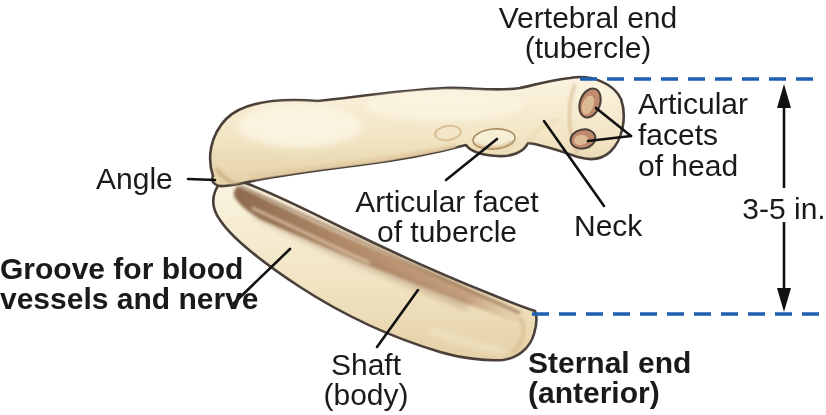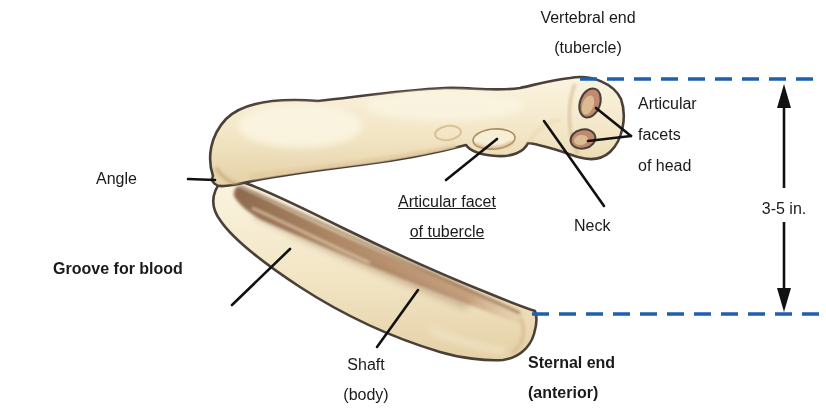--- a/index.html
+++ b/index.html
@@ -19,21 +19,21 @@
     --facet-center:#DCBA94;
     --tubercle-fill:#F7EED6;
   }
   #stage {
     position:relative; width:826px; height:415px; background:#ffffff;
     font-family:"Liberation Sans", sans-serif; color:var(--text);
     overflow:hidden;
   }
   #rib-svg { position:absolute; left:0; top:0; }
   .label {
-    position:absolute; font-size:16px; line-height:30px; color:var(--text);
+    position:absolute; font-size:30px; line-height:30px; color:var(--text);
     white-space:nowrap;
   }
   .label.center { text-align:center; }
   .label.right  { }
   .label.left   { text-align:left; }
   .lh31 { line-height:31px; }
 
   
   .bone      { fill:url(#boneGrad); stroke:var(--outline); stroke-width:2.6; stroke-linejoin:round; }
   .leader    { stroke:var(--line-black); stroke-width:2.6; fill:none; stroke-linecap:round; }
@@ -182,35 +182,36 @@
   <div class="label left lh31" style="left:638px; top:88px; width:150px;">
     <div>Articular</div>
     <div>facets</div>
     <div>of head</div>
   </div>
 
   <div class="label right" style="left:96px; top:164px; width:84px;">
     <div>Angle</div>
   </div>
 
-  <div class="label center" style="left:327px; top:187px; width:240px;text-decoration:underline;">
+  <div class="label center" style="left:327px; top:187px; width:240px;">
     <div>Articular facet</div>
     <div>of tubercle</div>
   </div>
 
   <div class="label left" style="left:574px; top:211px; width:100px;">
     <div>Neck</div>
   </div>
 
   <div class="label center" style="left:742px; top:194px; width:84px;">
     <div>3-5 in.</div>
   </div>
 
   <div class="label center" style="left:0px; top:254px; width:236px;font-weight:bold;">
     <div>Groove for blood</div>
+    <div>vessels and nerve</div>
   </div>
 
   <div class="label center" style="left:286px; top:350px; width:160px;">
     <div>Shaft</div>
     <div>(body)</div>
   </div>
 
   <div class="label left" style="left:528px; top:348px; width:180px;font-weight:bold;">
     <div>Sternal end</div>
     <div>(anterior)</div>

